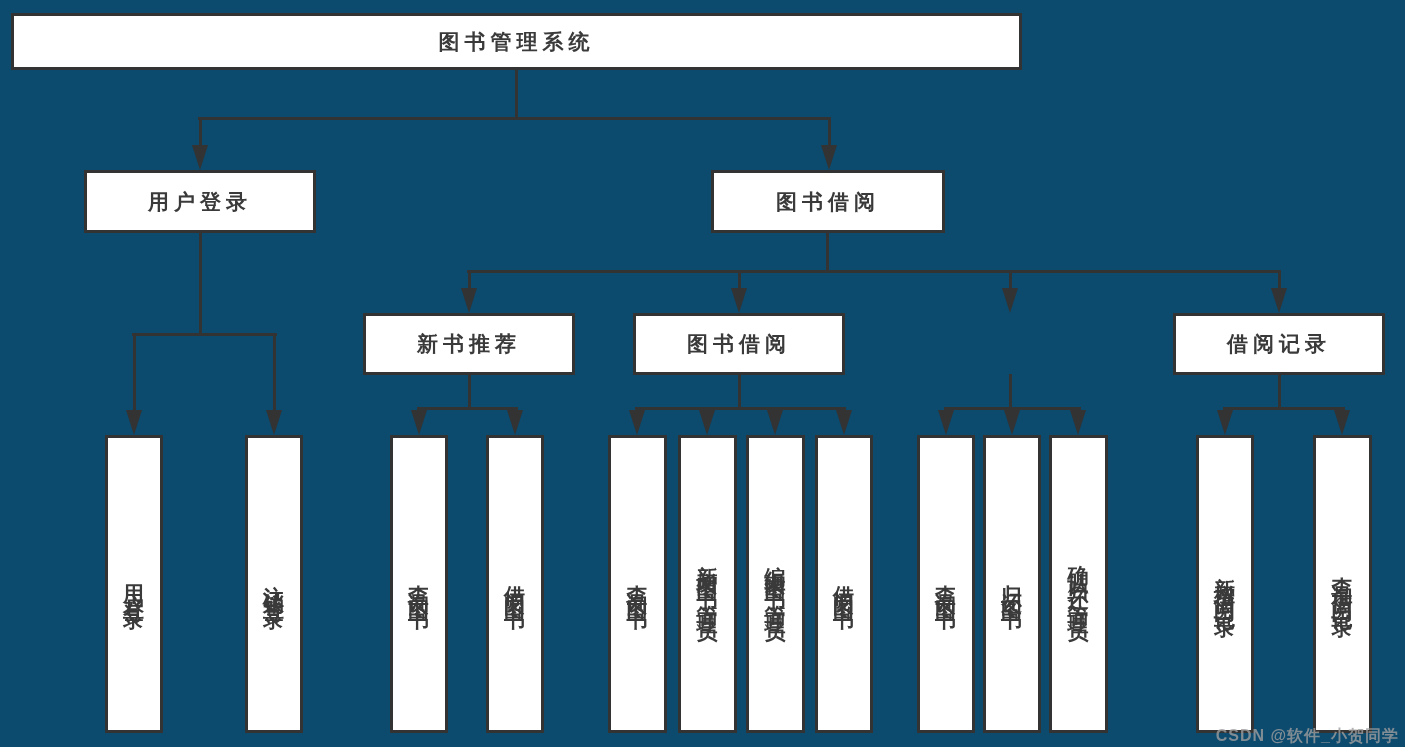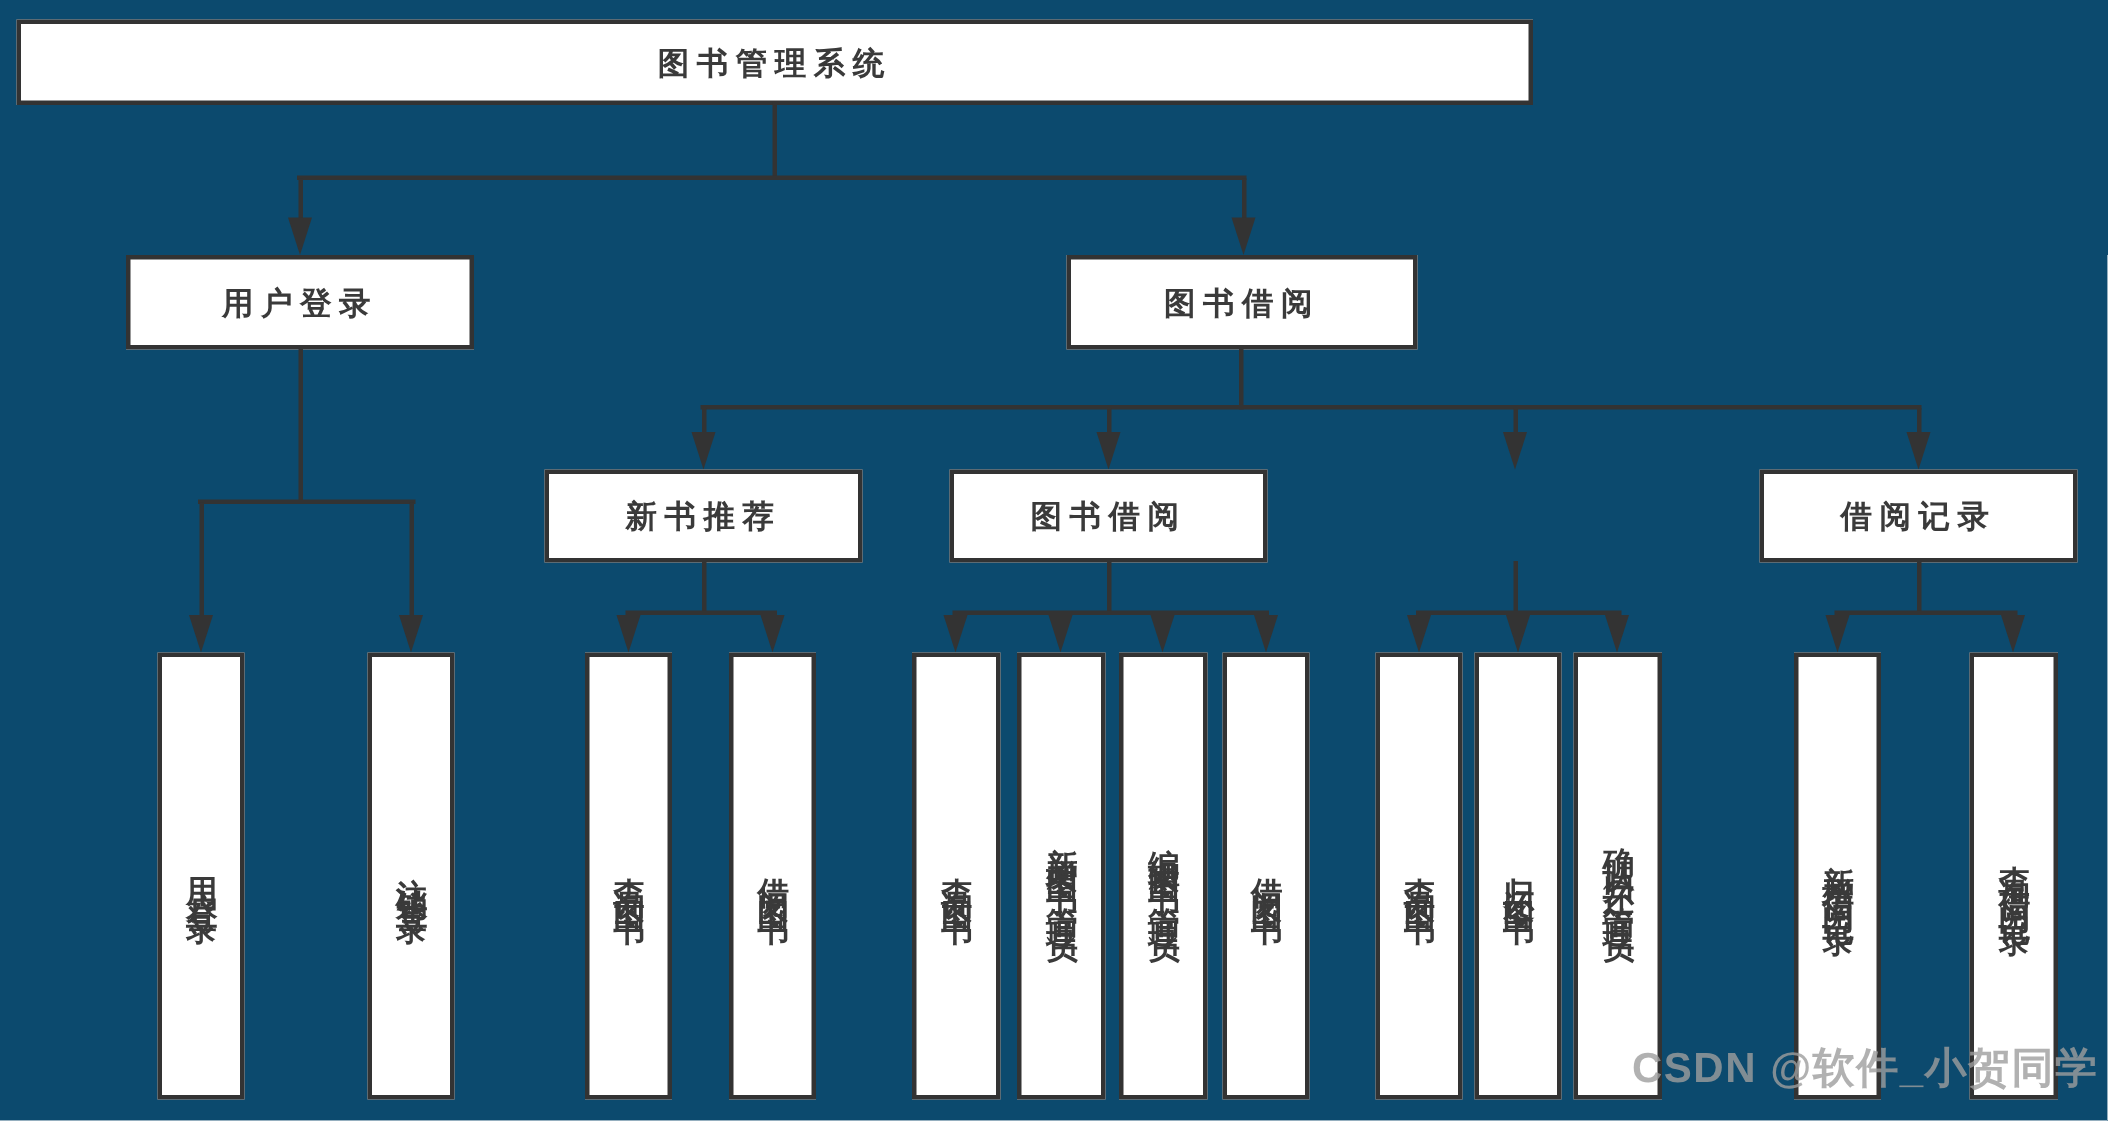--- a/index.html
+++ b/index.html
@@ -38,22 +38,22 @@
   }
   .line{position:absolute;background:#333333;}
   .arw{
     position:absolute;width:0;height:0;
     border-left:8px solid transparent;
     border-right:8px solid transparent;
     border-top:25px solid #333333;
   }
   .watermark{
     position:absolute;
-    right:6px;top:693px;
-    font-size:28px;
+    right:6px;top:726px;
+    font-size:16px;
     letter-spacing:1px;
     color:rgba(158,158,158,0.8);
     white-space:nowrap;
   }
 </style>
 </head>
 <body>
 
 <div class="canvas">
 

